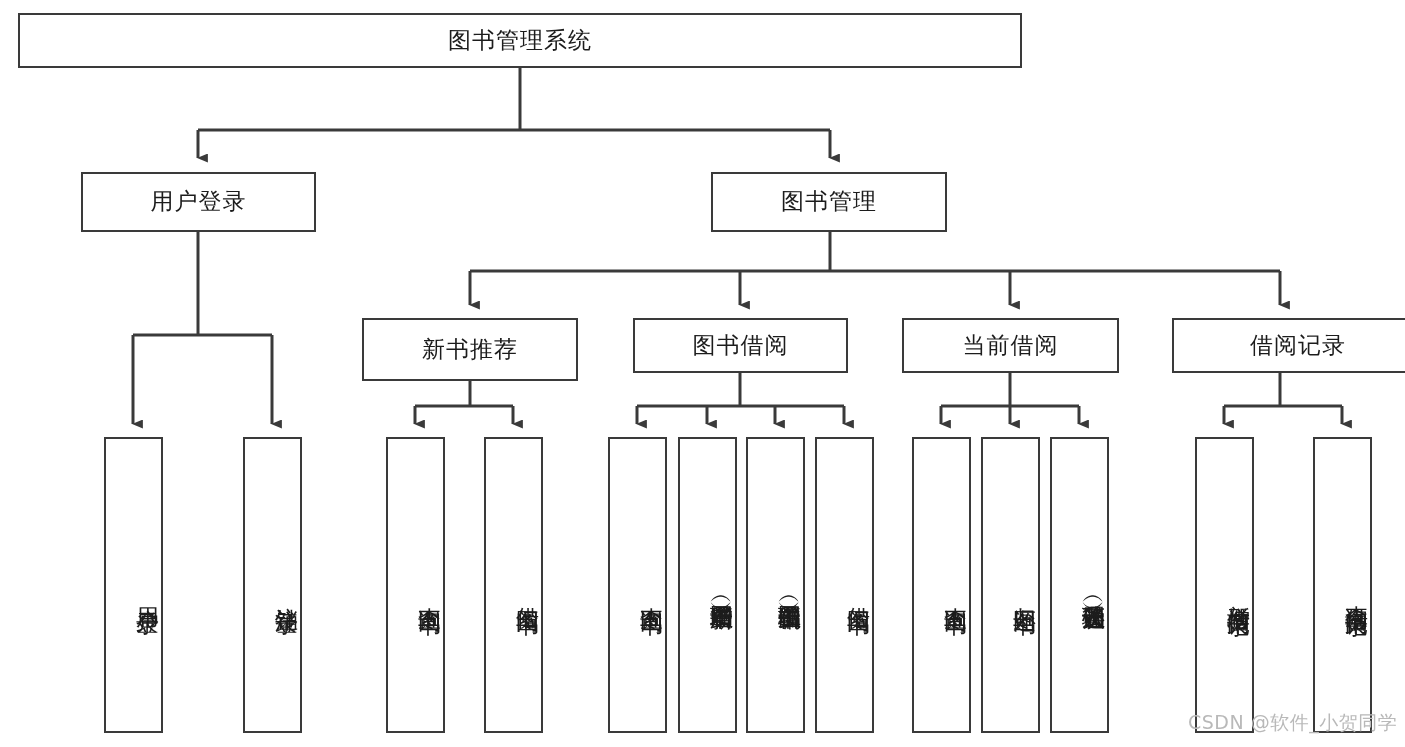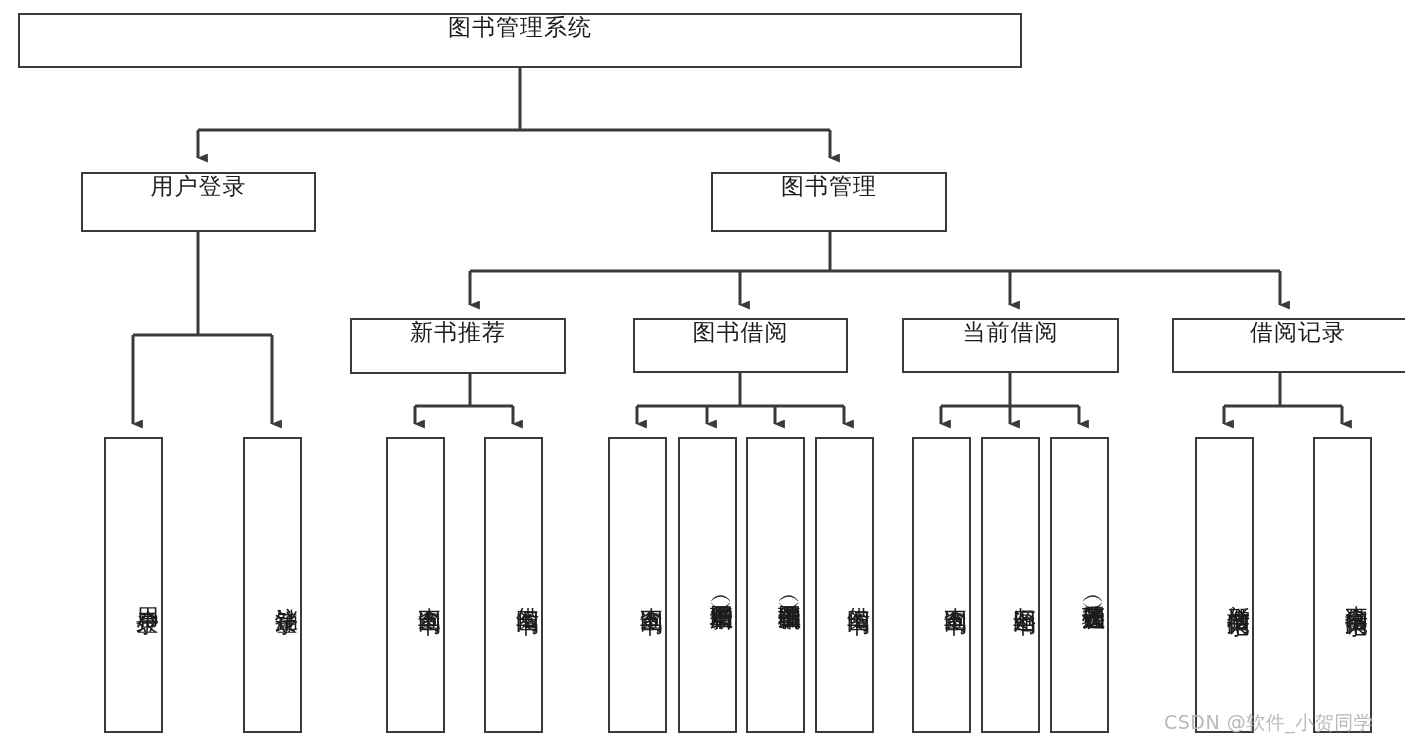--- a/index.html
+++ b/index.html
@@ -24,20 +24,21 @@
     top: 0;
     width: 1405px;
     height: 747px;
   }
   .node {
     position: absolute;
     box-sizing: border-box;
     border: 2.5px solid #3a3a3a;
     background: #ffffff;
     display: flex;
+    align-items: center;
     justify-content: center;
     color: #1c1c1c;
     z-index: 3;
   }
   .node.horizontal {
     font-size: 23px;
     letter-spacing: 1px;
     line-height: 1.1;
   }
   .node.vertical {
@@ -53,21 +54,21 @@
   .node.vertical.tall-text {
     padding-top: 6px;
     letter-spacing: 0px;
   }
   .node.vertical .vtext {
     display: block;
     white-space: nowrap;
   }
   .watermark {
     position: absolute;
-    left: 1164px;
+    left: 1188px;
     top: 710px;
     font-size: 19px;
     color: #b9b9b9;
     white-space: nowrap;
     z-index: 6;
     letter-spacing: 0.5px;
   }
 </style>
 </head>
 <body>
@@ -128,21 +129,21 @@
     <span>图书管理系统</span>
   </div>
 
   <div class="node horizontal" style="left:81px; top:172px; width:235px; height:60px;">
     <span>用户登录</span>
   </div>
   <div class="node horizontal" style="left:711px; top:172px; width:236px; height:60px;font-family:Liberation Serif, serif;">
     <span>图书管理</span>
   </div>
 
-  <div class="node horizontal" style="left:350px; top:318px; width:216px; height:56px;">
+  <div class="node horizontal" style="left:362px; top:318px; width:216px; height:63px;">
     <span>新书推荐</span>
   </div>
   <div class="node horizontal" style="left:633px; top:318px; width:215px; height:55px;">
     <span>图书借阅</span>
   </div>
   <div class="node horizontal" style="left:902px; top:318px; width:217px; height:55px;">
     <span>当前借阅</span>
   </div>
   <div class="node horizontal" style="left:1172px; top:318px; width:252px; height:55px;">
     <span>借阅记录</span>

